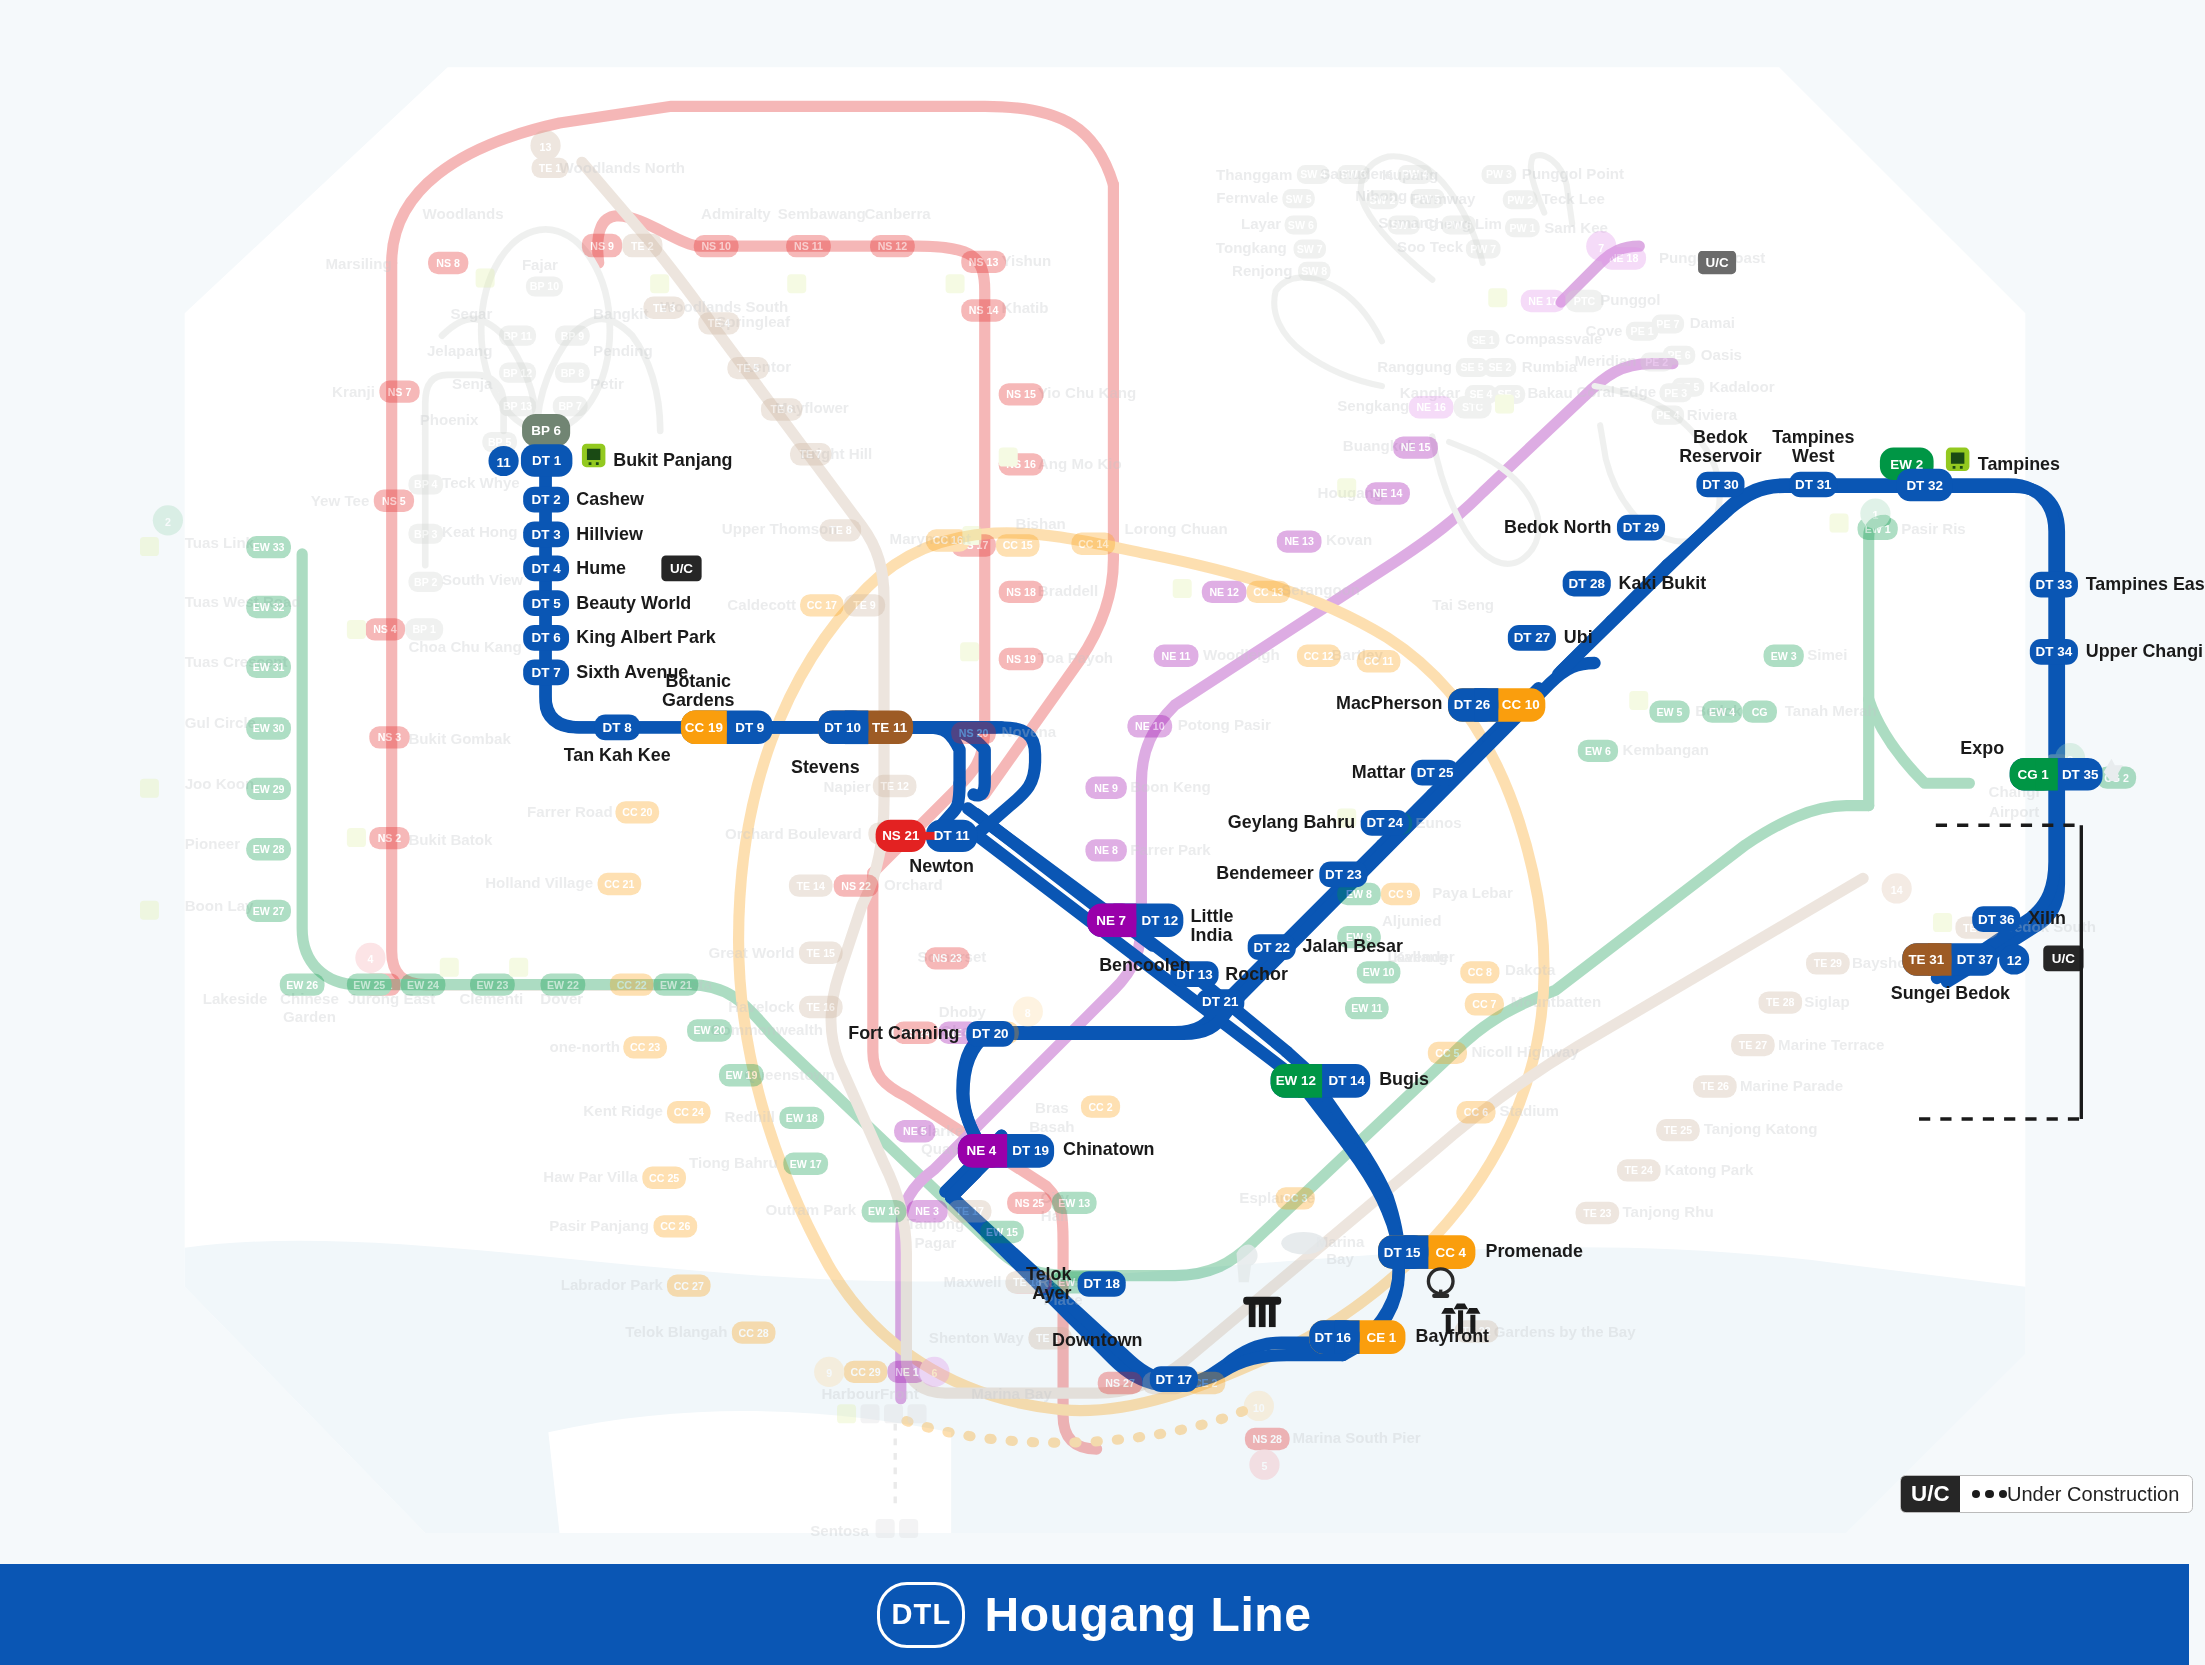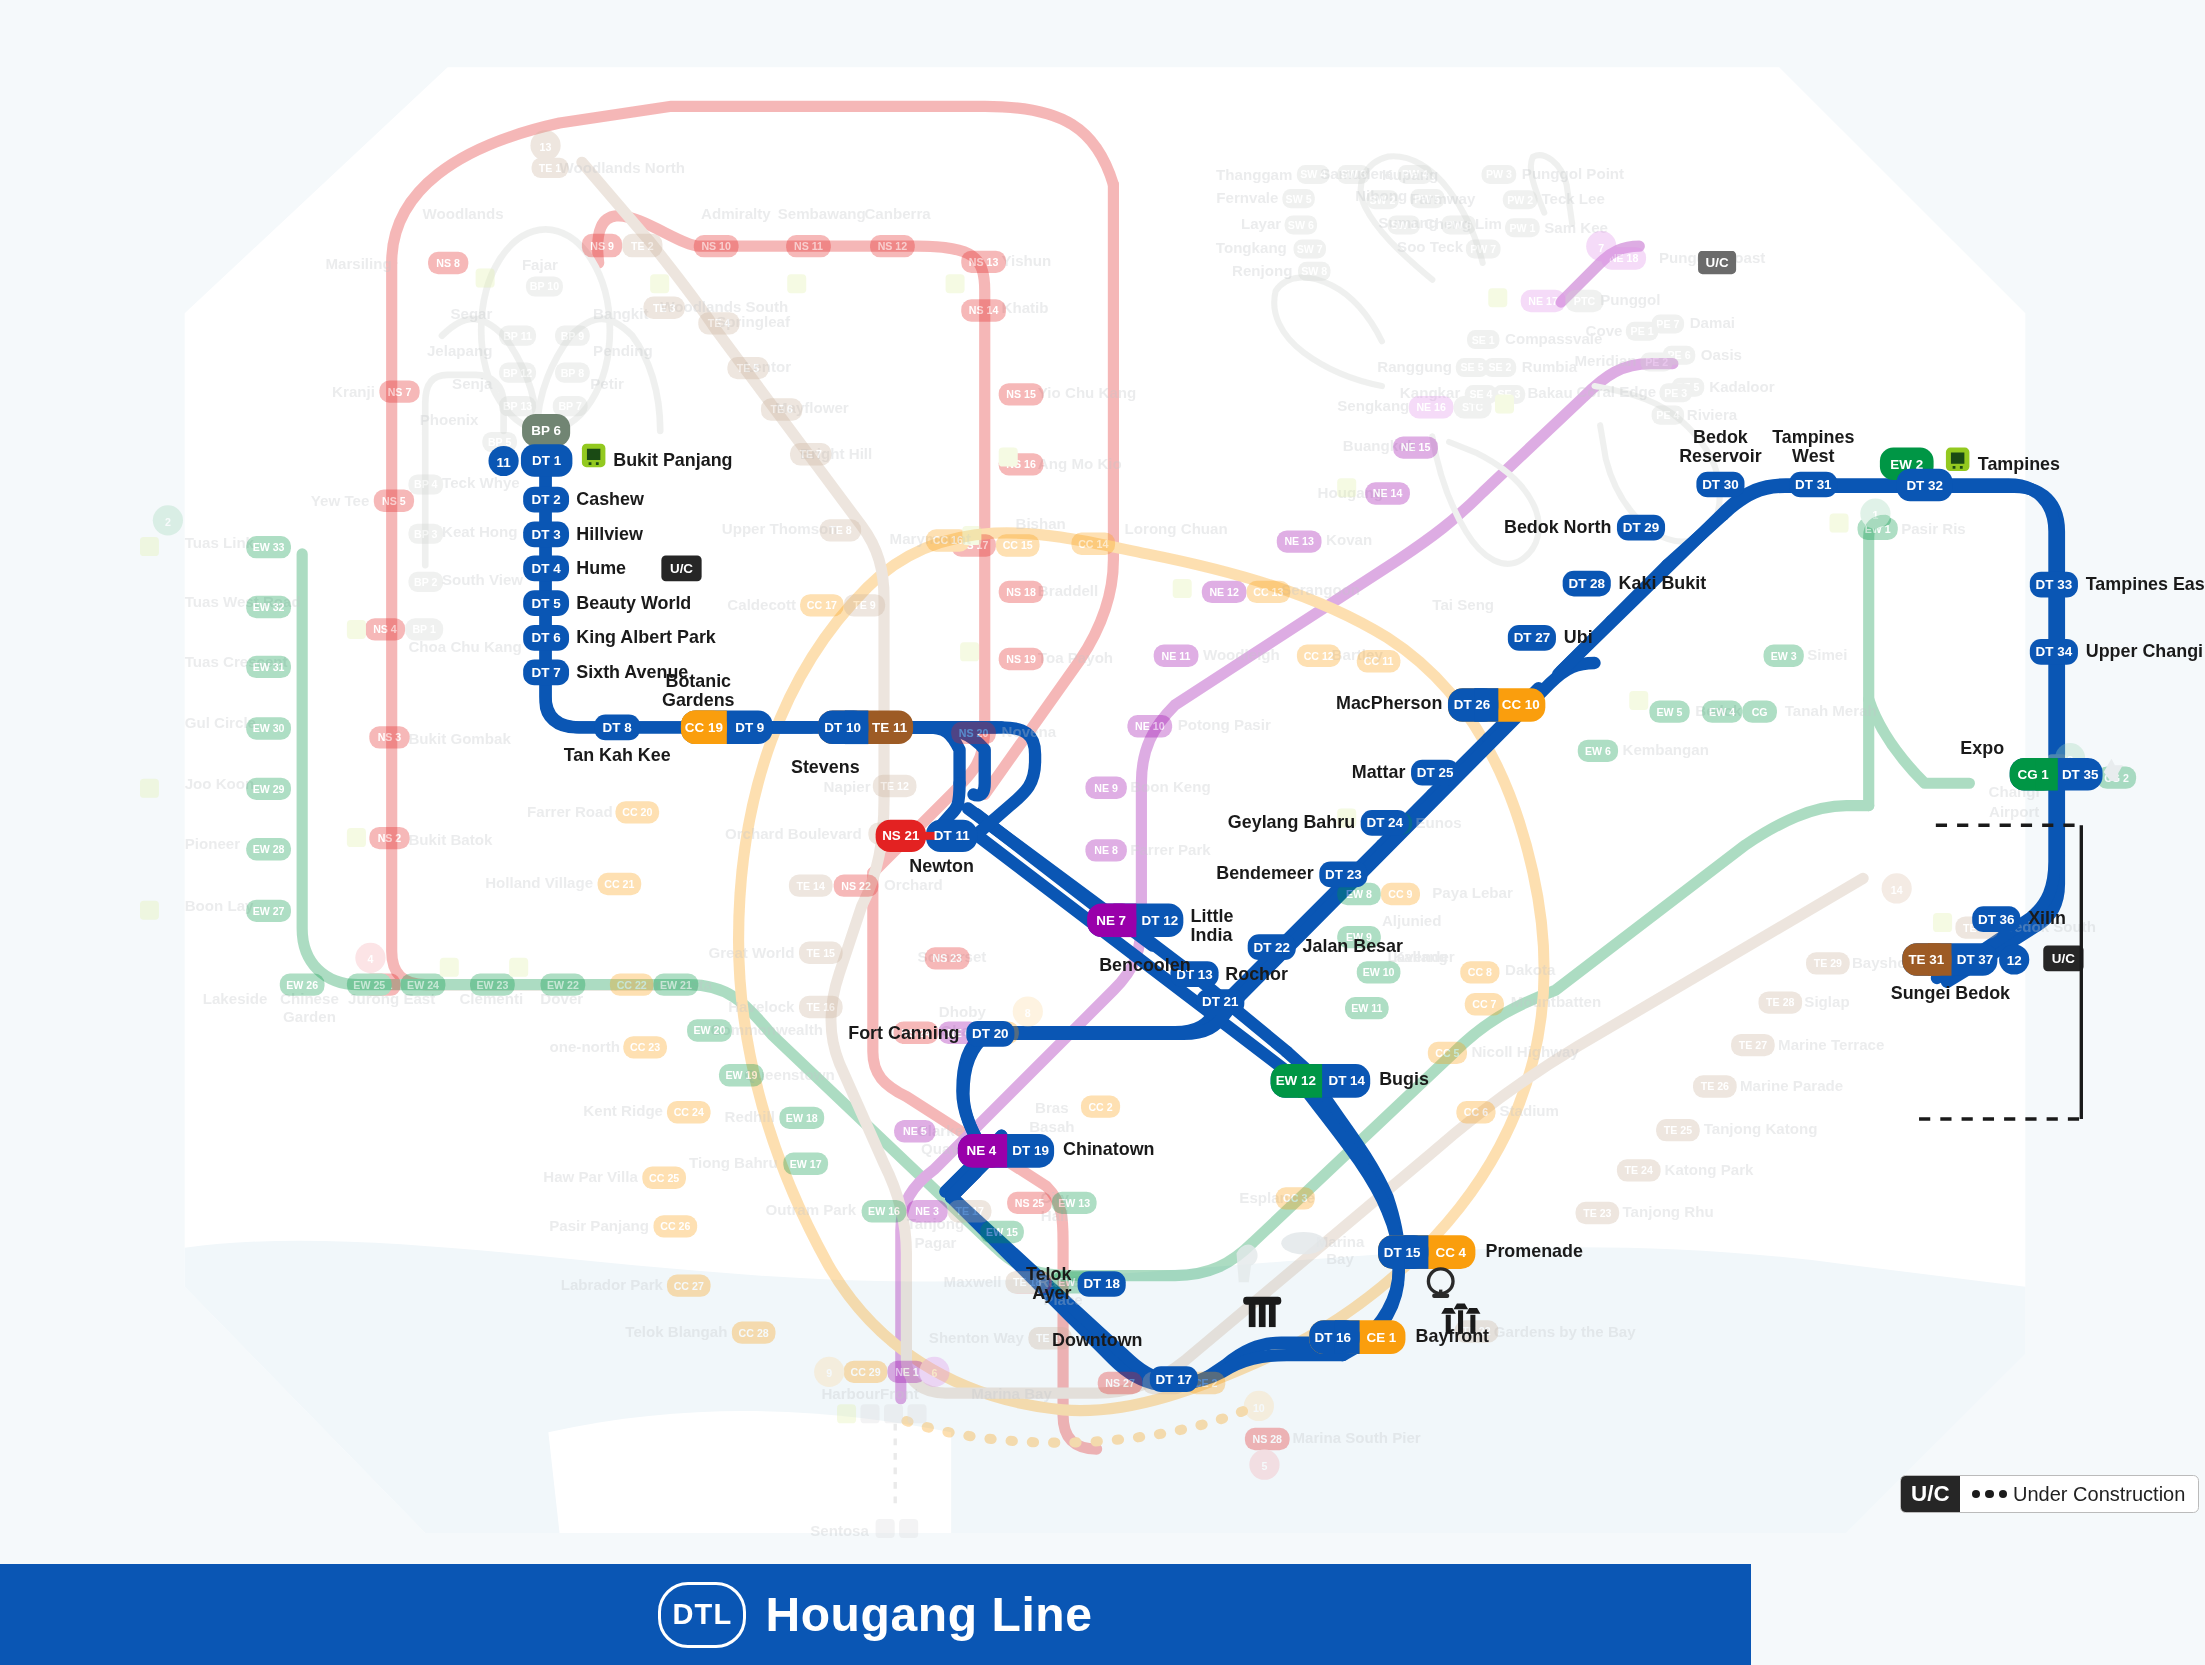--- a/index.html
+++ b/index.html
@@ -1,28 +1,28 @@
 <!DOCTYPE html>
 <html style="font-size:9px"><head>
 <meta charset="utf-8">
 <style>
   html,body{margin:0;padding:0;background:#f5f9fb;}
   body{font-family:"Liberation Sans",sans-serif;}
   #root{position:relative;width:2205px;height:1665px;background:#f5f9fb;overflow:hidden;}
   #mapsvg{position:absolute;left:0;top:0;width:2205px;height:1665px;}
-  .footer-bar{position:absolute;left:0;bottom:0;width:1751px;height:101px;background:#0a56b4;
+  .footer-bar{position:absolute;left:0;bottom:0;width:2189px;height:101px;background:#0a56b4;
     display:flex;align-items:center;justify-content:center;gap:19px;}
   .dtl-badge{width:82px;height:60px;border:3.9px solid #ffffff;border-radius:30px/30px;
     display:flex;align-items:center;justify-content:center;color:#fff;font-size:29px;font-weight:bold;letter-spacing:1.1px;}
   .footer-title{color:#fff;font-size:48px;font-weight:bold;letter-spacing:0.6px;}
   .legend-box{position:absolute;left:1900px;top:1475px;display:flex;align-items:stretch;
     border:1.7px solid #bbb;border-radius:5.6px;overflow:hidden;background:#fff;height:36px;}
   .legend-uc{background:#262626;color:#fff;font-size:22.4px;font-weight:bold;display:flex;
     align-items:center;justify-content:center;padding:0 10px;}
-  .legend-txt{display:flex;align-items:center;gap:6px;padding:0 12.3px;font-size:20px;color:#222;}
+  .legend-txt{display:flex;align-items:center;gap:0;padding:0 12.3px;font-size:20px;color:#222;}
   .legend-dots{display:flex;gap:5px;}
   .legend-dots i{width:8.4px;height:8.4px;border-radius:50%;background:#1c1c1c;display:block;}
 </style>
 </head>
 <body>
 
 <div id="root">
 
 <svg id="mapsvg" viewBox="0 0 3941 2976">
   <defs>

